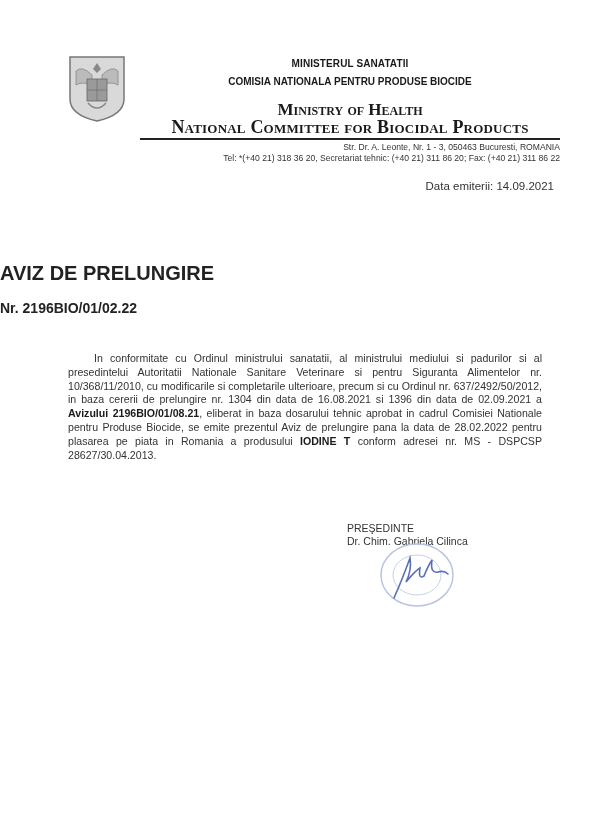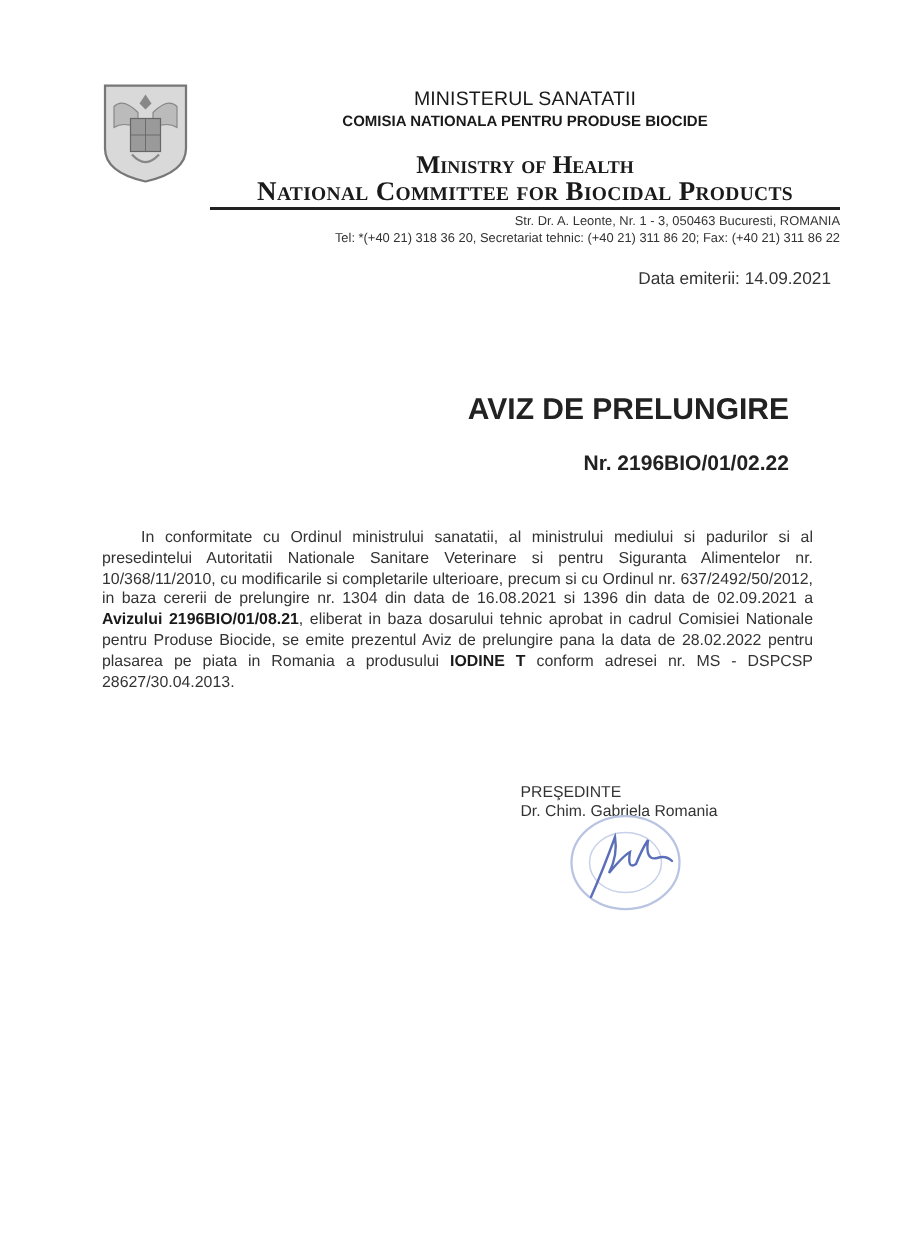--- a/index.html
+++ b/index.html
@@ -2,30 +2,30 @@
 <html><head>
   <meta charset="utf-8">
   <style>
     html, body { margin: 0; padding: 0; }
     body {
       width: 600px; height: 834px; background: #ffffff; position: relative; overflow: hidden;
       font-family: "Liberation Sans", sans-serif; color: #1a1a1a;
     }
     .crest { position: absolute; left: 68px; top: 55px; width: 58px; height: 68px; }
     .hdr { position: absolute; left: 140px; width: 420px; text-align: center; }
-    .h-ro1 { top: 58px; font-weight: normal; font-size: 13px; letter-spacing: 0.1px; }
+    .h-ro1 { top: 58px; font-weight: bold; font-size: 10px; letter-spacing: 0.1px; }
     .h-ro2 { top: 76px; font-weight: bold; font-size: 10px; }
     .h-en1 { top: 100px; font-family: "Liberation Serif", serif; font-weight: bold; font-variant: small-caps; font-size: 17px; text-align: center; }
     .h-en2 { top: 117px; font-family: "Liberation Serif", serif; font-weight: bold; font-variant: small-caps; font-size: 18px; letter-spacing: 0.2px; }
     .hr { position: absolute; left: 140px; top: 138px; width: 420px; height: 1.5px; background: #222; }
     .addr { position: absolute; left: 160px; width: 400px; text-align: right; font-size: 8.6px; color: #333; }
     .addr1 { top: 142px; }
     .addr2 { top: 153px; }
     .date { position: absolute; right: 46px; top: 180px; font-size: 11.5px; color: #333; margin-left: 32px; }
-    .title { position: absolute; left: 0; width: 526px; text-align: right; font-weight: bold; color: #222; }
+    .title { position: absolute; left: 0; width: 526px; text-align: left; font-weight: bold; color: #222; }
     .t1 { top: 262px; font-size: 20px; }
     .t2 { top: 300px; font-size: 14px; }
     .body-text {
       position: absolute; left: 68px; top: 352px; width: 474px;
       font-size: 10.6px; line-height: 13.8px; text-align: justify; color: #333;
       text-indent: 26px;
     }
     .body-text b { color: #1a1a1a; }
     .sig { position: absolute; left: 347px; top: 522px; font-size: 10.5px; line-height: 13px; color: #333; }
     .stamp { position: absolute; left: 372px; top: 540px; width: 90px; height: 70px; }
@@ -54,20 +54,20 @@
 
 <div class="date">Data emiterii: 14.09.2021</div>
 
 <div class="title t1">AVIZ DE PRELUNGIRE</div>
 <div class="title t2">Nr. 2196BIO/01/02.22</div>
 
 <div class="body-text"><span>In conformitate cu Ordinul ministrului sanatatii, al ministrului mediului si padurilor si al presedintelui Autoritatii Nationale Sanitare Veterinare si pentru Siguranta Alimentelor nr. 10/368/11/2010, cu modificarile si completarile ulterioare, precum si cu Ordinul nr. 637/2492/50/2012, in baza cererii de prelungire nr. 1304 din data de 16.08.2021 si 1396 din data de 02.09.2021 a </span><b>Avizului 2196BIO/01/08.21</b><span>, eliberat in baza dosarului tehnic aprobat in cadrul Comisiei Nationale pentru Produse Biocide, se emite prezentul Aviz de prelungire pana la data de 28.02.2022 pentru plasarea pe piata in Romania a produsului </span> <b>IODINE T</b> <span> conform adresei nr. MS - DSPCSP 28627/30.04.2013.</span></div>
 
 <div class="sig">
   <div>PREŞEDINTE</div>
-  <div>Dr. Chim. Gabriela Romania</div>
+  <div>Dr. Chim. Gabriela Cilinca</div>
 </div>
 
 <svg class="stamp" viewBox="0 0 90 70">
   <ellipse cx="45" cy="35" rx="36" ry="31" fill="none" stroke="#b9c4e3" stroke-width="1.5"></ellipse>
   <ellipse cx="45" cy="35" rx="24" ry="20" fill="none" stroke="#c8d1ea" stroke-width="1"></ellipse>
   <path d="M22 58 Q30 40 38 18 Q40 30 34 42 Q44 30 48 28 Q46 40 52 36 Q56 26 60 20 Q58 34 66 32 Q72 30 76 34" fill="none" stroke="#5a6fb8" stroke-width="1.6" stroke-linecap="round"></path>
 </svg>
 
 </body></html>

